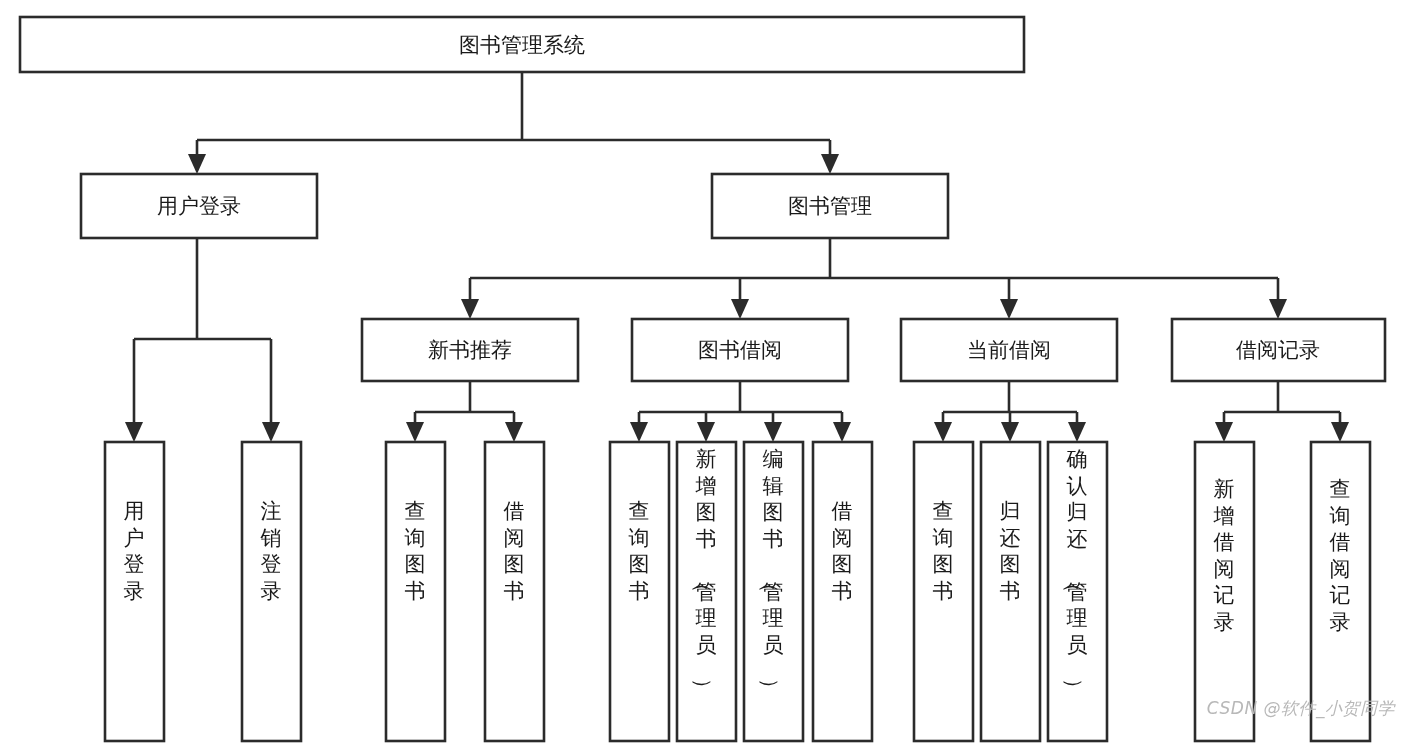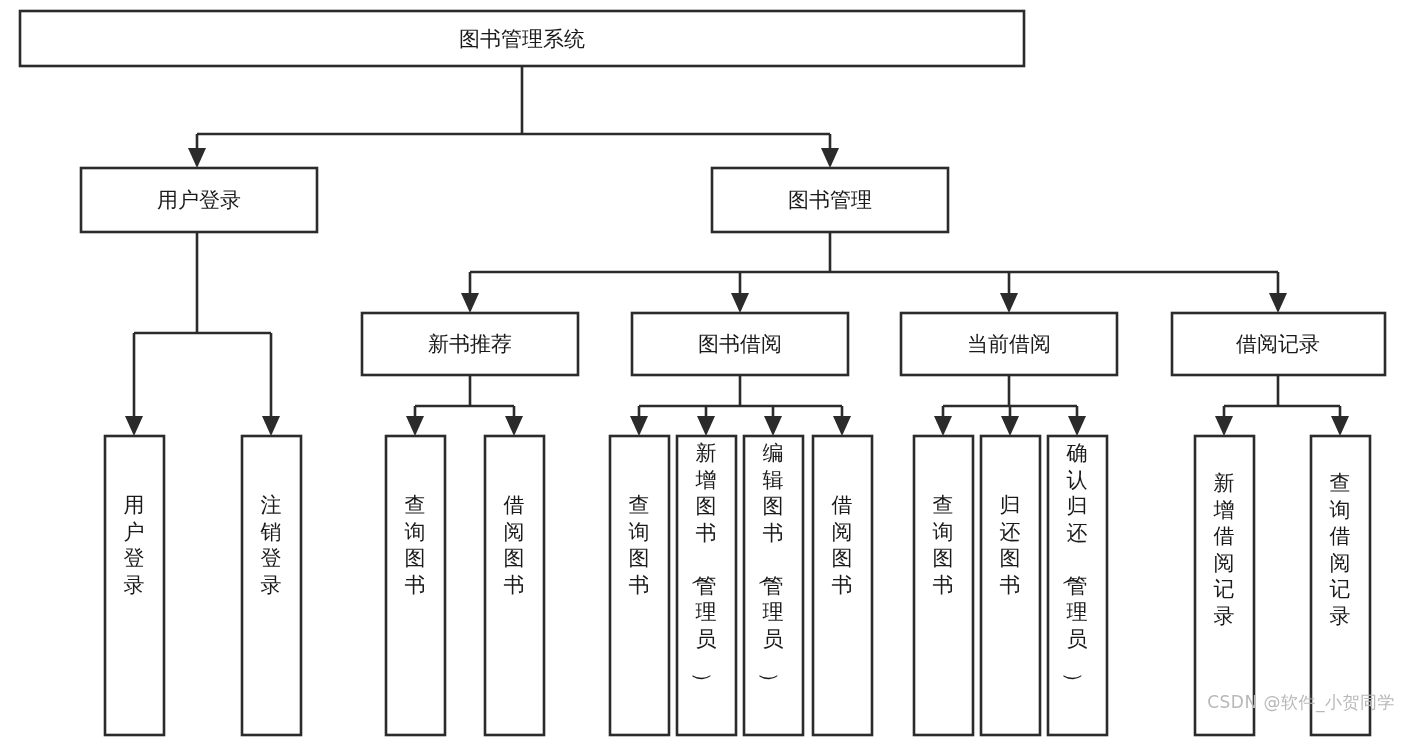--- a/index.html
+++ b/index.html
@@ -11,20 +11,21 @@
     width: 1405px;
     height: 747px;
     font-family: "DejaVu Sans", "Liberation Sans", sans-serif;
     overflow: hidden;
     position: relative;
   }
   #diagram-root {
     position: relative;
     width: 1405px;
     height: 720px;
+    margin-top: 6px;
   }
   svg.diagram {
     position: absolute;
     left: 0;
     top: 0;
     width: 1405px;
     height: 747px;
   }
   .node-box {
     fill: #ffffff;
@@ -55,20 +56,21 @@
   }
   .watermark {
     position: absolute;
     right: 10px;
     bottom: 6px;
     font-family: "DejaVu Sans", "Liberation Sans", sans-serif;
     font-size: 17px;
     color: #b8b8b8;
     white-space: nowrap;
     letter-spacing: 0.5px;
+    font-style: italic;
   }
 </style>
 </head>
 <body>
 
 <div id="diagram-root">
 
   <svg class="diagram" viewBox="0 0 1405 747">
 
     <g>

